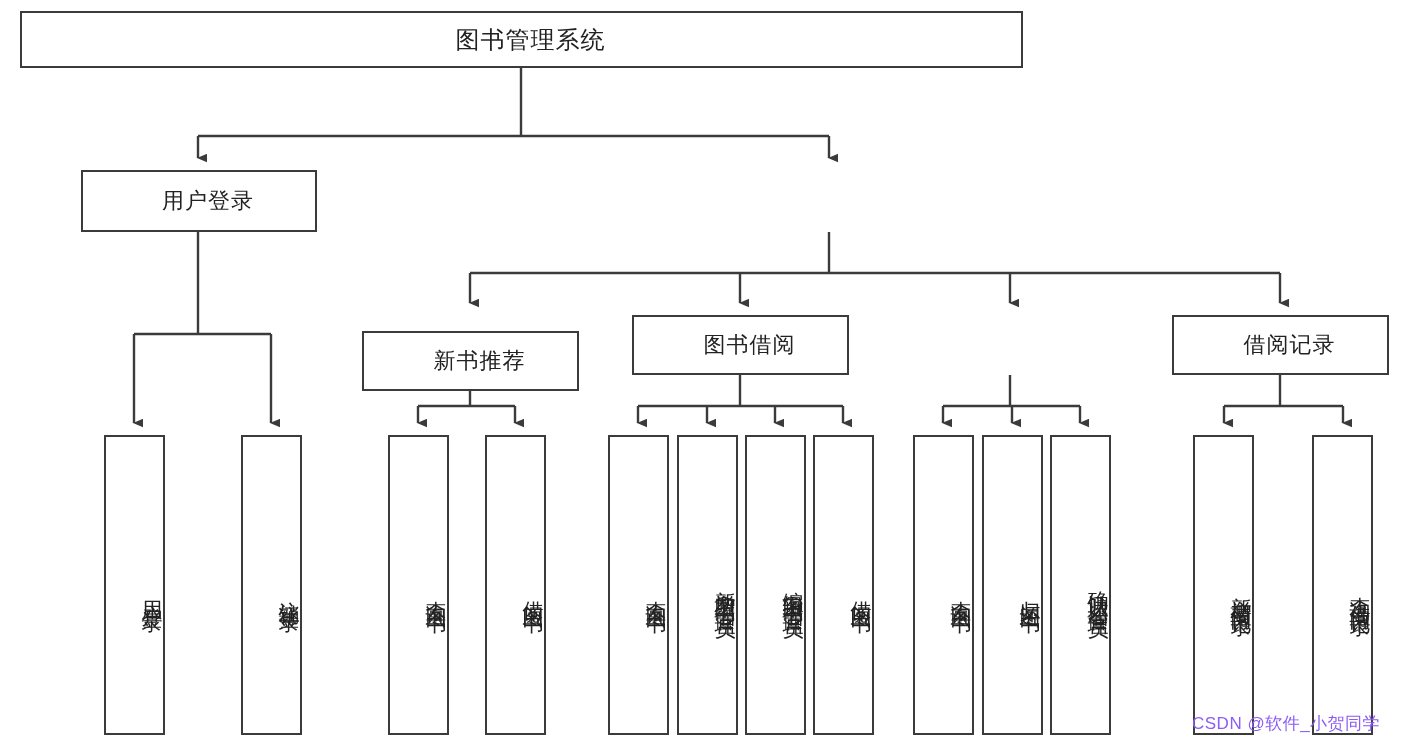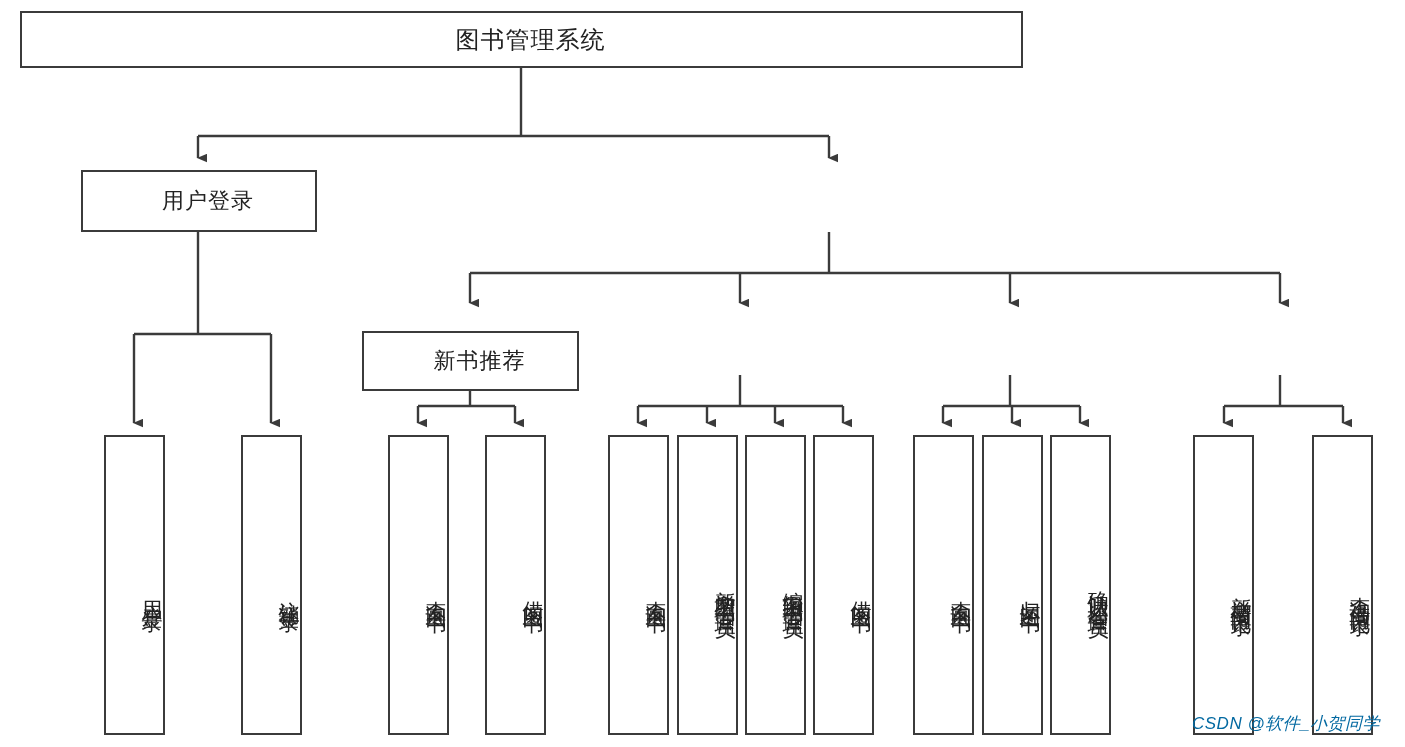--- a/index.html
+++ b/index.html
@@ -11,21 +11,21 @@
   .node{position:absolute;box-sizing:border-box;background:#ffffff;
         border:2px solid #3b3b3b;display:flex;align-items:center;
         justify-content:center;color:#222;}
   .node.h{font-size:22px;letter-spacing:1px;padding-left:18px;}
   .node.v{writing-mode:vertical-rl;text-orientation:upright;
           font-size:21px;letter-spacing:4px;line-height:1.05;
           padding-top:14px;align-items:flex-start;justify-content:center;}
   .node.root{font-size:24px;}
 
   .watermark{position:absolute;left:1192px;top:712px;font-size:17px;
-             color:#0369a1;white-space:nowrap;letter-spacing:.5px;font-style:italic;}
+             color:#8b5cf6;white-space:nowrap;letter-spacing:.5px;}
 </style>
 </head>
 <body>
 
 <div id="stage">
 
   <svg id="wires" viewBox="0 0 1405 747" xmlns="http://www.w3.org/2000/svg">
     <defs>
       <marker id="arw" markerWidth="9" markerHeight="10" refX="4.5" refY="9" orient="auto" markerUnits="userSpaceOnUse">
         <path d="M0.3,0 L8.7,0 L4.5,10 Z" fill="#3b3b3b"></path>
@@ -73,20 +73,22 @@
       <path d="M1224,406 L1224,423" marker-end="url(#arw)"></path>
       <path d="M1343,406 L1343,423" marker-end="url(#arw)"></path>
     </g>
   </svg>
 
   <div class="node h root" style="left:20px;top:11px;width:1003px;height:57px;">图书管理系统</div>
 
   <div class="node h" style="left:81px;top:170px;width:236px;height:62px;">用户登录</div>
 
   <div class="node h" style="left:362px;top:315px;width:217px;height:60px;margin-top:16px;">新书推荐</div>
+  <div class="node h" style="left:632px;top:315px;width:217px;height:60px;">图书借阅</div>
+  <div class="node h" style="left:1172px;top:315px;width:217px;height:60px;">借阅记录</div>
 
   <div class="node v" style="left:104px;top:435px;width:61px;height:300px;">用户登录</div>
   <div class="node v" style="left:241px;top:435px;width:61px;height:300px;">注销登录</div>
 
   <div class="node v" style="left:388px;top:435px;width:61px;height:300px;">查询图书</div>
   <div class="node v" style="left:485px;top:435px;width:61px;height:300px;">借阅图书</div>
 
   <div class="node v" style="left:608px;top:435px;width:61px;height:300px;">查询图书</div>
   <div class="node v" style="left:677px;top:435px;width:61px;height:300px;">新增图书（管理员）</div>
   <div class="node v" style="left:745px;top:435px;width:61px;height:300px;">编辑图书（管理员）</div>

